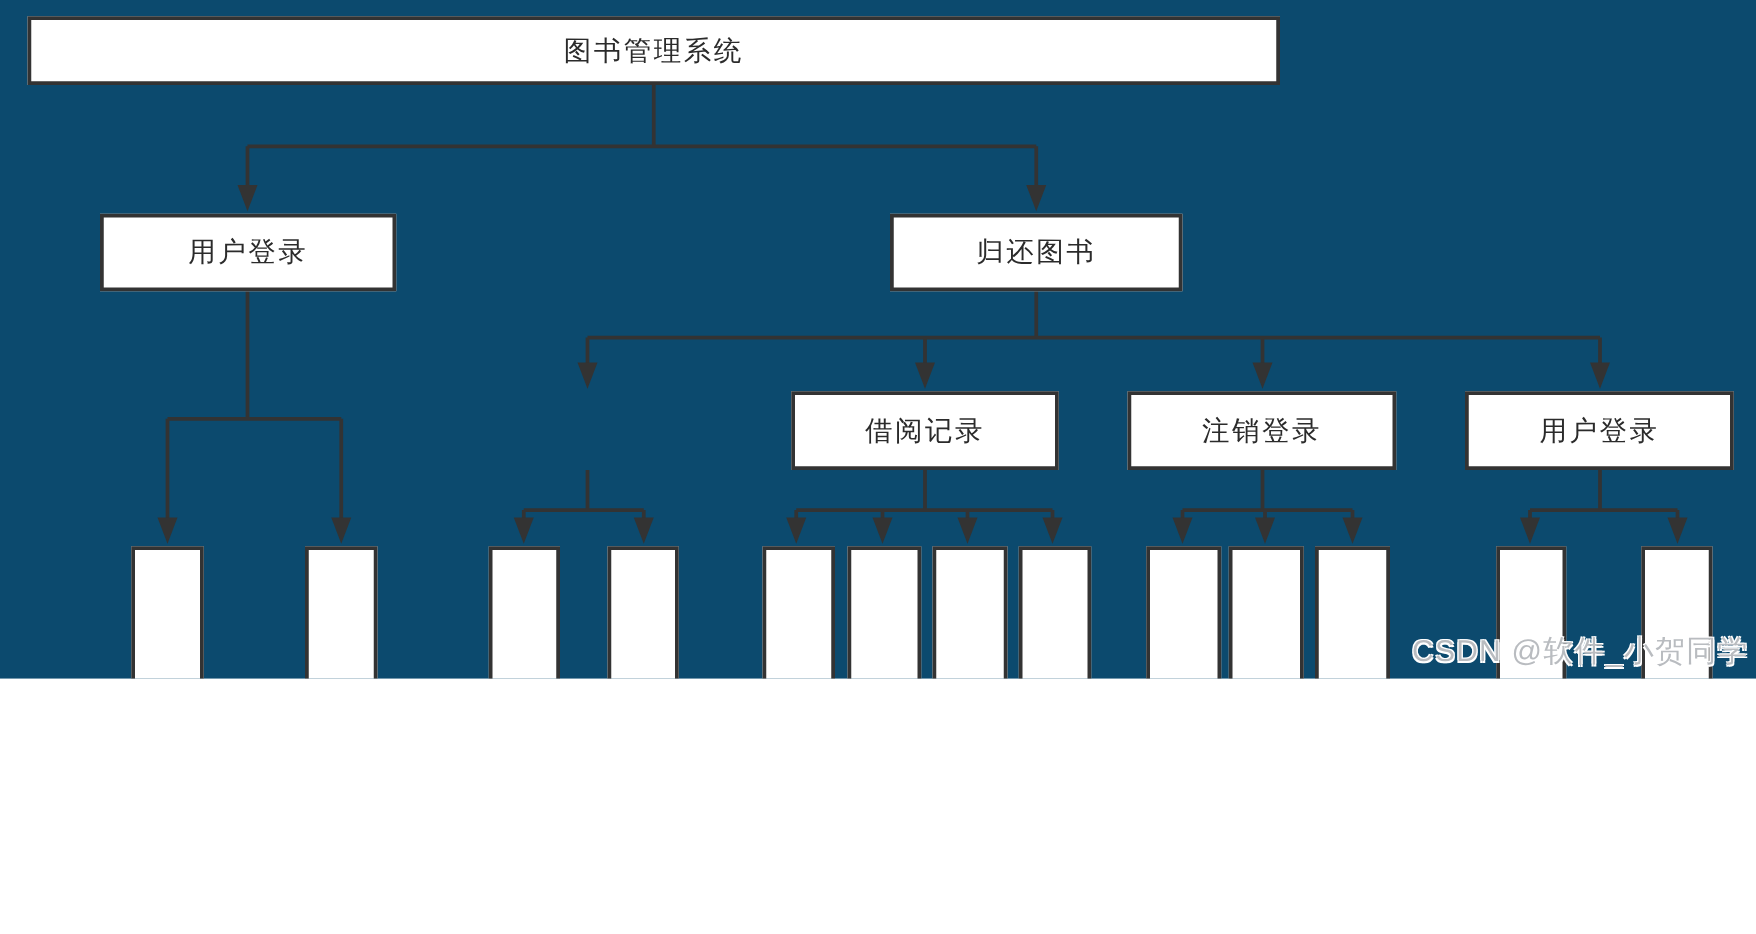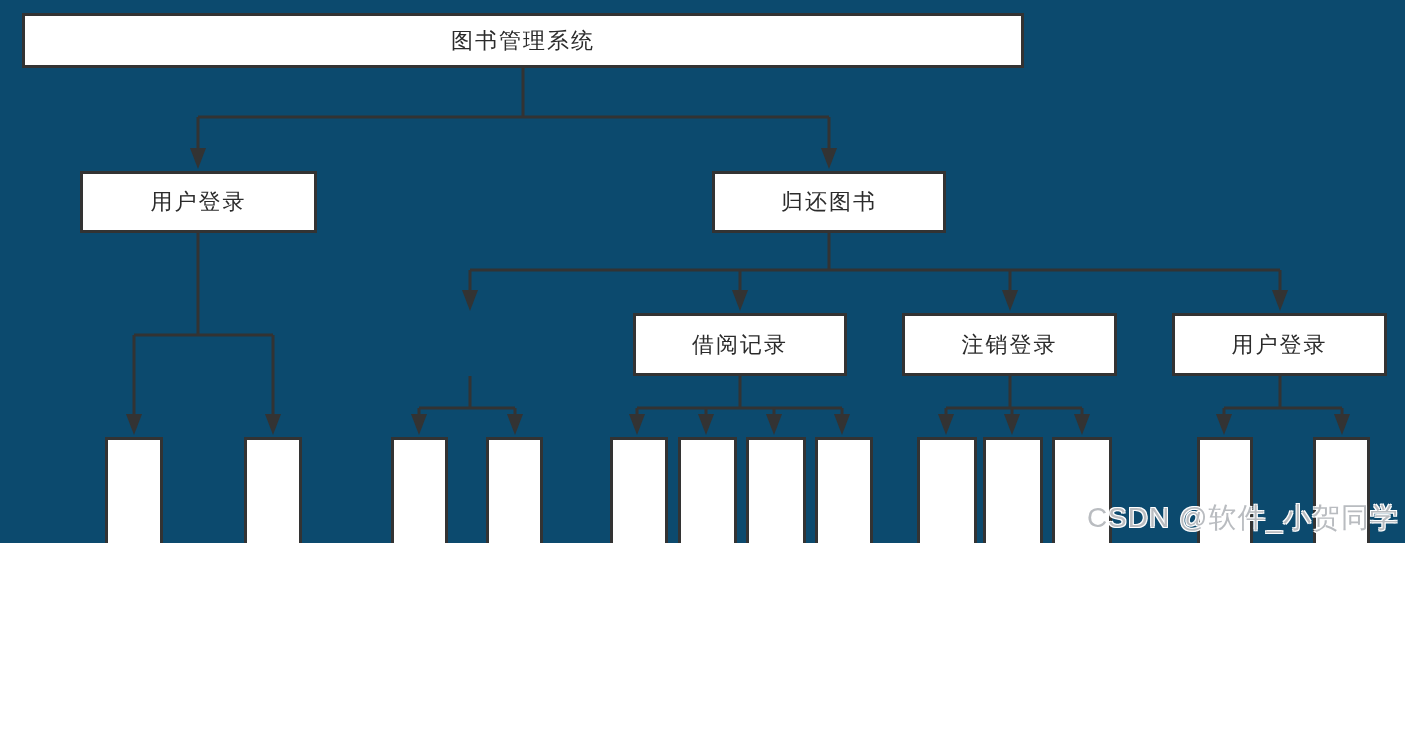--- a/index.html
+++ b/index.html
@@ -21,21 +21,21 @@
     font-size:22px;color:#2b2b2b;letter-spacing:2px;white-space:nowrap;
   }
   .leaf .lbl{
     writing-mode:vertical-rl;
     letter-spacing:6px;
     line-height:1;
     white-space:normal;
   }
   #watermark{
     position:absolute;right:6px;bottom:6px;z-index:5;
-    font-size:28px;color:#b9bcc0;letter-spacing:1px;
+    font-size:24px;color:#b9bcc0;letter-spacing:1px;
     text-shadow:-1px -1px 0 #ffffff,1px -1px 0 #ffffff,-1px 1px 0 #ffffff,1px 1px 0 #ffffff;
   }
 </style>
 </head>
 <body>
 
 <div id="canvas">
 
   <svg id="wires" width="1405" height="747" viewBox="0 0 1405 747" fill="none" stroke="#333333" stroke-width="3">
 

